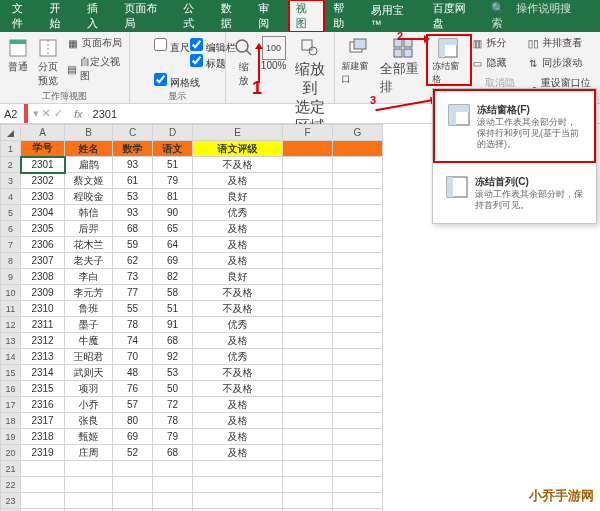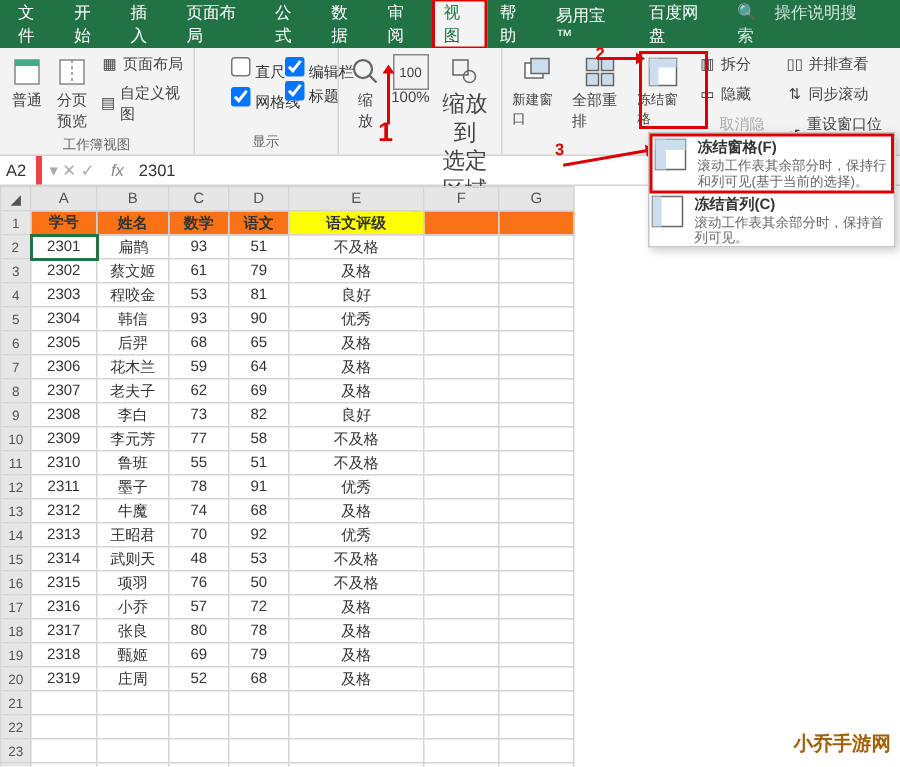--- a/index.html
+++ b/index.html
@@ -34,21 +34,21 @@
 .sheet{position:relative}
 .grid{border-collapse:collapse;font-size:10px}
 .grid th,.grid td{border:1px solid #d4d4d4;height:16px;padding:0 2px;text-align:center;font-weight:normal}
 .grid .rh{background:#e6e6e6;width:20px;font-size:9px;color:#555}
 .grid .ch{background:#e6e6e6;font-size:10px;color:#555}
 .grid .ch.a{width:44px}.grid .ch.b{width:48px}.grid .ch.c{width:40px}.grid .ch.d{width:40px}.grid .ch.e{width:90px}.grid .ch.f{width:50px}.grid .ch.g{width:50px}
 .hdr td{background:#f97316;font-weight:bold}
 .hdr .yel{background:#ffff00}
 .sel{border:2px solid #217346!important;background:#fff}
 .menu{position:absolute;left:432px;top:88px;width:165px;background:#fff;border:1px solid #c6c6c6;box-shadow:2px 2px 6px rgba(0,0,0,.2);z-index:40;font-size:10px}
-.mitem{display:flex;padding:0;gap:6px;cursor:pointer}
+.mitem{display:flex;padding:12px;gap:6px;cursor:pointer}
 .mitem.hl{border:2px solid #d00}
 .mitem .mic{width:24px;height:24px;flex-shrink:0;display:flex;align-items:center;justify-content:center}
 .mitem .mt{flex:1}
 .mitem .mt .t{font-weight:bold;font-size:10px}
 .mitem .mt .d{font-size:9px;color:#666;line-height:1.2}
 .watermark{position:absolute;right:6px;bottom:6px;font-size:13px;color:#a16207;font-weight:bold}
 svg{display:block}
 </style>
 </head>
 <body>
@@ -97,21 +97,21 @@
           </div>
         <div class="rbtn sm">
             <div class="ic">▤</div>
             <span>自定义视图</span>
           </div>
       </div>
     </div>
     <div class="glabel">工作簿视图</div>
   </div>
   <div class="rgroup" style="width:96px">
-    <div class="col" style="font-size:10px;gap:3px;padding-top:4px">
+    <div class="col" style="font-size:10px;gap:18px;padding-top:4px">
       <label><input type="checkbox" style=""> <span>直尺</span></label>
       <label><input type="checkbox" checked="" style=""> <span>网格线</span></label>
       <label style="position:absolute;left:190px;top:6px"><input type="checkbox" checked="" style=""> <span>编辑栏</span></label>
       <label style="position:absolute;left:190px;top:22px"><input type="checkbox" checked="" style=""> <span>标题</span></label>
     </div>
     <div class="glabel">显示</div>
   </div>
   <div class="rgroup" style="width:110px">
     <div class="btns">
       <div class="rbtn">
@@ -154,21 +154,21 @@
         </div>
       <div class="rbtn">
           <div class="ic">
             <svg width="22" height="22">
               <rect x="2" y="2" width="8" height="8" fill="#cde" stroke="#666"></rect>
               <rect x="12" y="2" width="8" height="8" fill="#cde" stroke="#666"></rect>
               <rect x="2" y="12" width="8" height="8" fill="#cde" stroke="#666"></rect>
               <rect x="12" y="12" width="8" height="8" fill="#cde" stroke="#666"></rect>
             </svg>
           </div>
-          <span style="font-size:10px">全部重排</span>
+          <span style="font-size:13px">全部重排</span>
         </div>
       <div class="rbtn">
           <div class="ic">
             <svg width="22" height="22">
               <rect x="2" y="2" width="18" height="18" fill="#fff" stroke="#666"></rect>
               <rect x="2" y="2" width="18" height="6" fill="#cde"></rect>
               <rect x="2" y="2" width="6" height="18" fill="#cde"></rect>
             </svg>
           </div>
           <span style="font-size:9px">冻结窗格</span>

